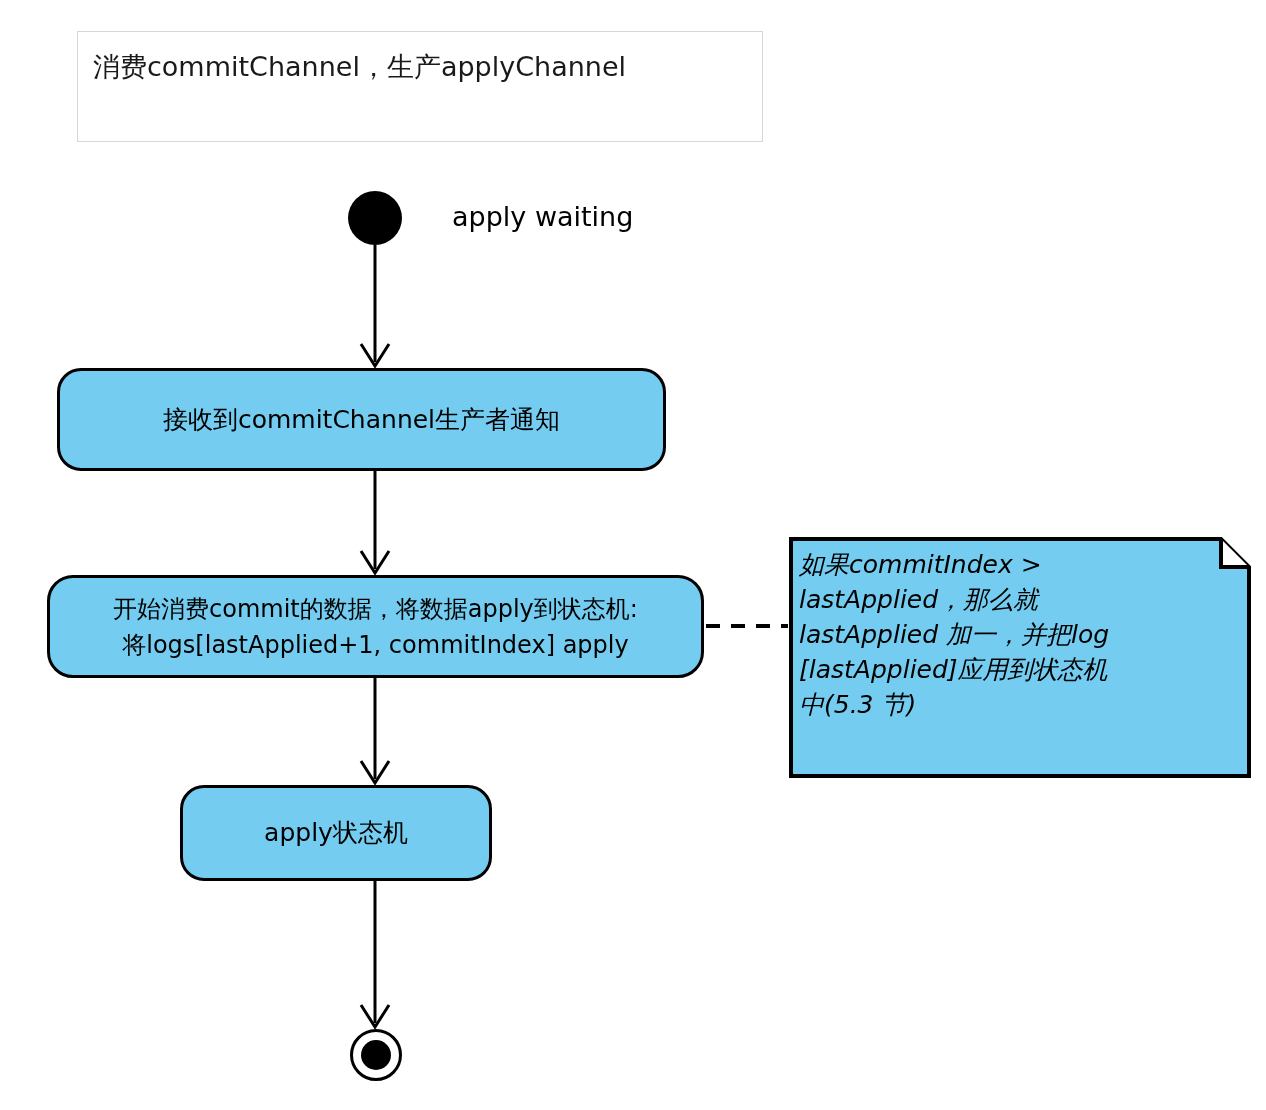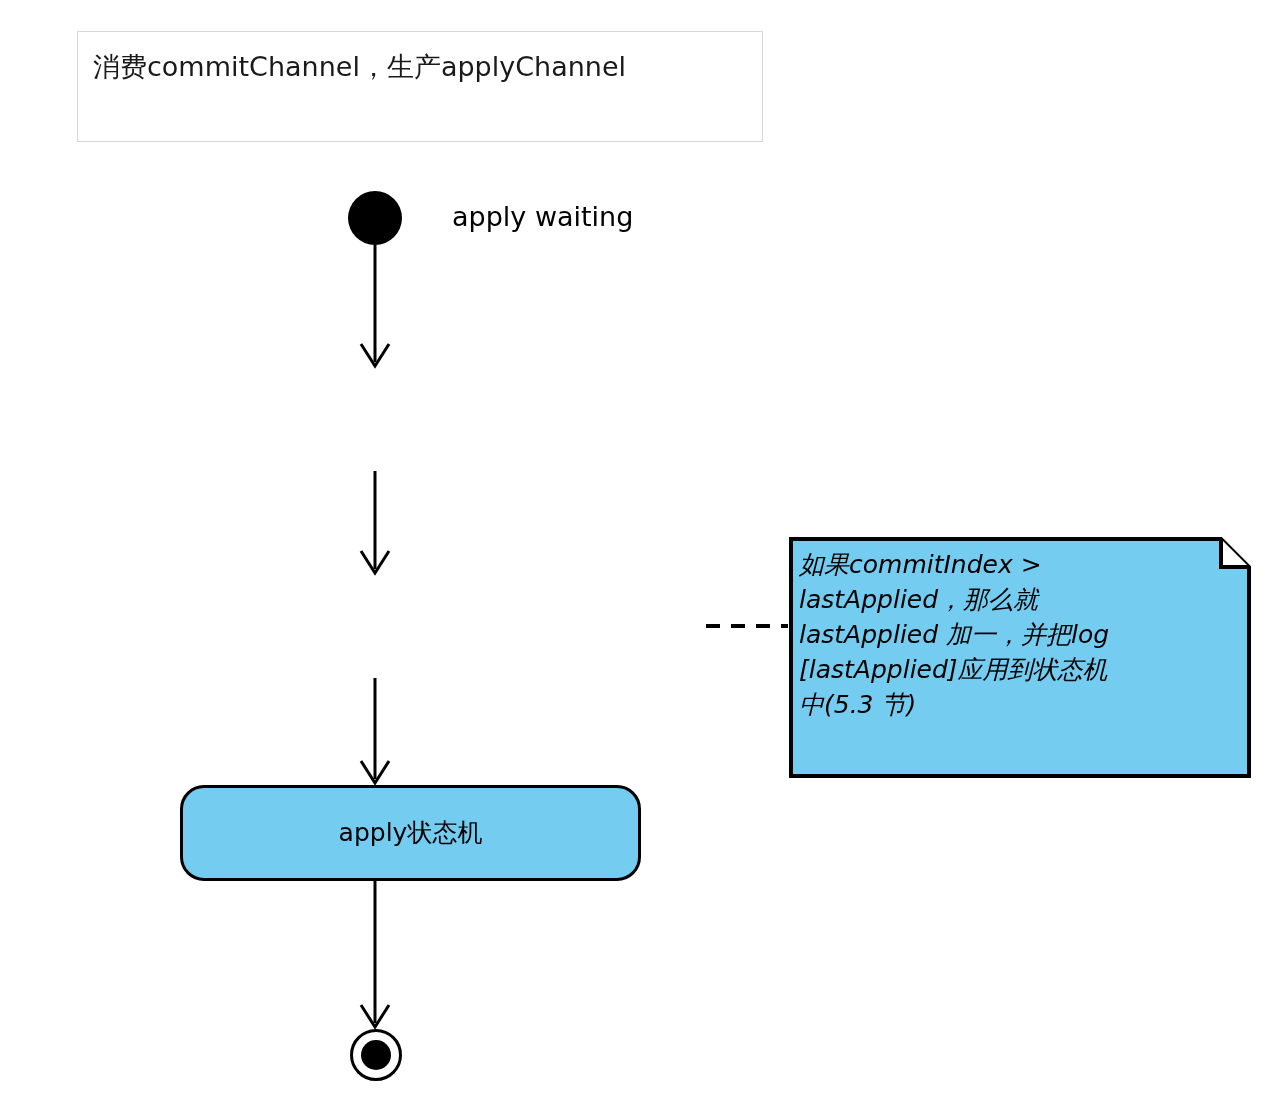--- a/index.html
+++ b/index.html
@@ -59,21 +59,21 @@
     font-size: 25px;
     line-height: 34px;
     color: #000000;
     padding: 0 10px;
     white-space: pre-line;
   }
 
   #act-recv   { left: 57px;  top: 368px; width: 609px; height: 103px; }
   #act-consume{ left: 47px;  top: 575px; width: 657px; height: 103px; border-radius: 26px; }
   #act-consume .act-text { font-size: 24px; line-height: 36px; }
-  #act-apply  { left: 180px; top: 785px; width: 461px; height: 96px; }
+  #act-apply  { left: 180px; top: 785px; width: 312px; height: 96px; }
 
   
   .start-node {
     position: absolute;
     left: 348px;
     top: 191px;
     width: 54px;
     height: 54px;
     background: #000000;
     border-radius: 50%;
@@ -178,21 +178,28 @@
     </g>
   </svg>
 
   <div class="title-box">
     <div class="title-text">消费commitChannel，生产applyChannel</div>
   </div>
 
   <div class="start-node"></div>
   <div class="start-label">apply waiting</div>
 
-
+  <div class="activity" id="act-recv">
+    <span class="act-text">接收到commitChannel生产者通知</span>
+  </div>
+
+  <div class="activity" id="act-consume">
+    <span class="act-text">开始消费commit的数据，将数据apply到状态机:
+将logs[lastApplied+1, commitIndex] apply</span>
+  </div>
 
   <div class="activity" id="act-apply">
     <span class="act-text">apply状态机</span>
   </div>
 
   <div class="note">
     <svg class="note-shape" viewBox="0 0 462 241" preserveAspectRatio="none" xmlns="http://www.w3.org/2000/svg">
       <path d="M2,2 L432,2 L460,30 L460,239 L2,239 Z" fill="#74CDF0" stroke="#000000" stroke-width="4" stroke-linejoin="miter"></path>
       <path d="M432,2 L432,30 L460,30" fill="#ffffff" stroke="#000000" stroke-width="4" stroke-linejoin="miter"></path>
     </svg>

